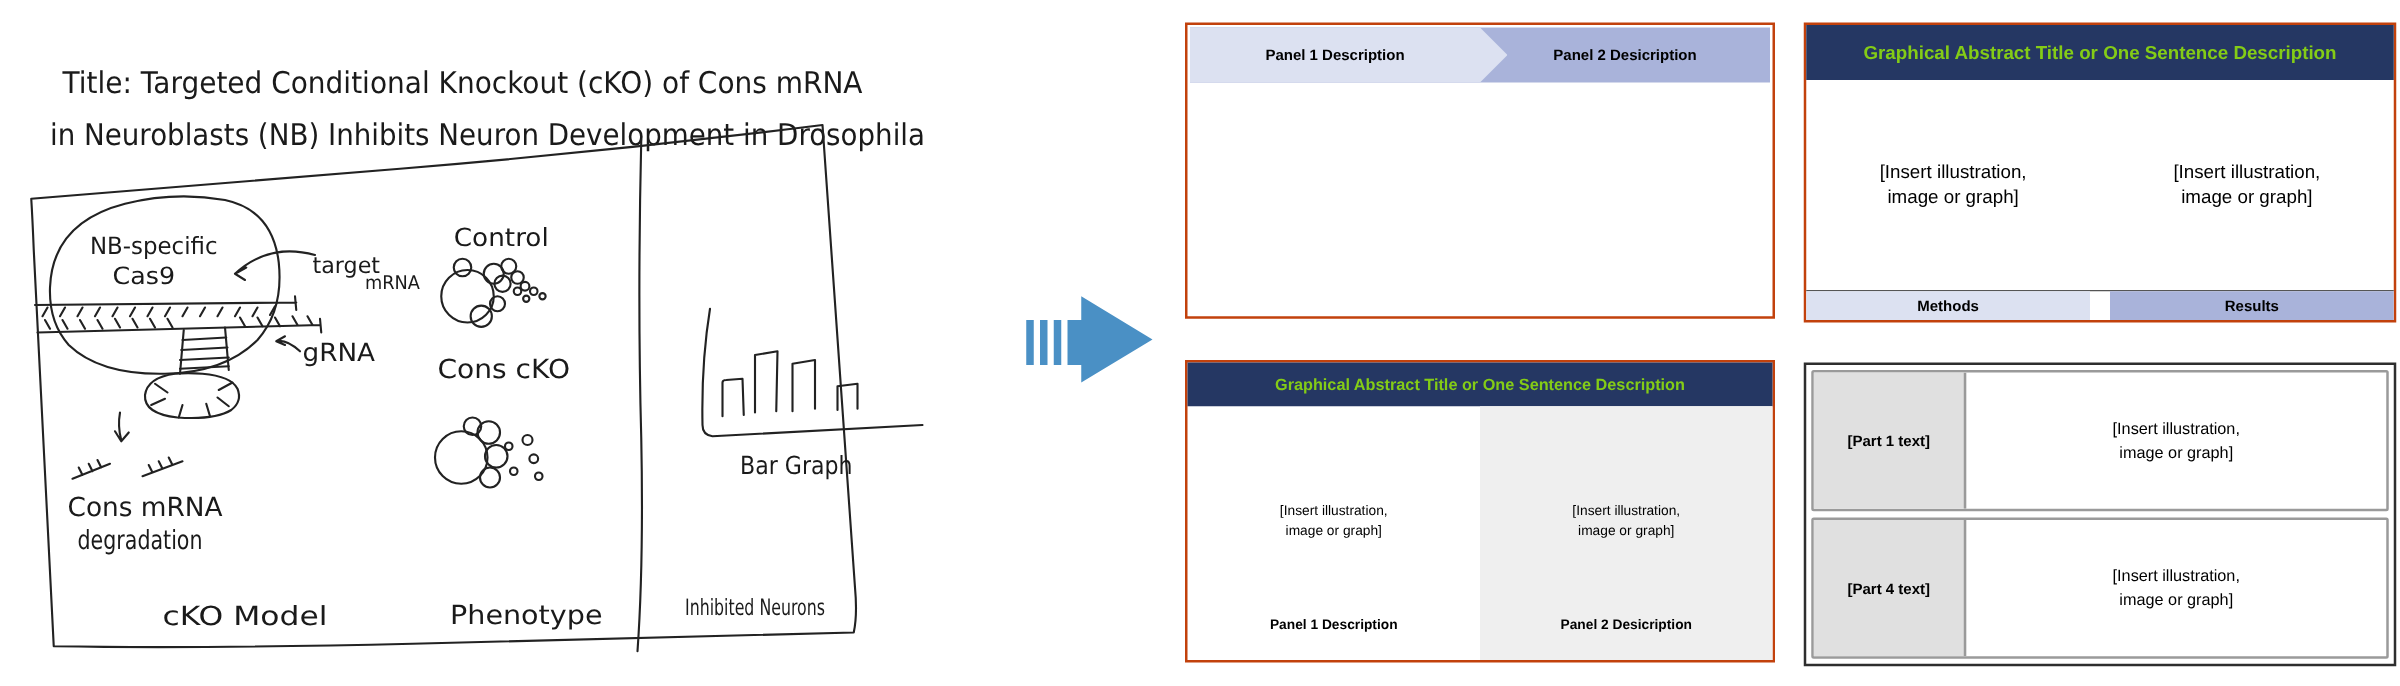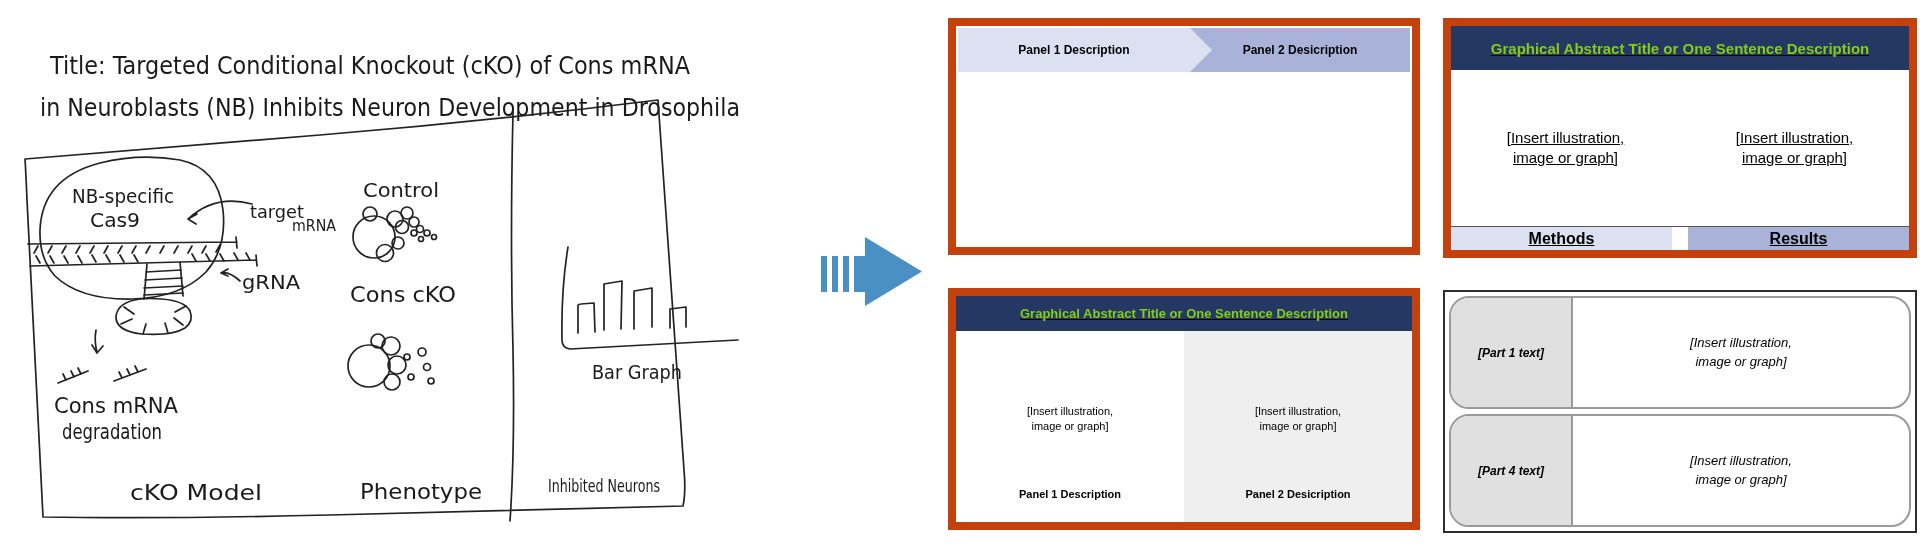--- a/index.html
+++ b/index.html
@@ -2,54 +2,54 @@
 <html><head>
 <meta charset="utf-8">
 <style>
   html,body{margin:0;padding:0;background:#fff;}
   #canvas{position:relative;width:1920px;height:549px;background:#ffffff;overflow:hidden;
           font-family:"Liberation Sans",sans-serif;}
   svg{position:absolute;}
   .ink{stroke:#222;stroke-width:1.7;fill:none;stroke-linecap:round;stroke-linejoin:round;}
   .hw{fill:#1a1a1a;font-family:"DejaVu Sans",sans-serif;}
   
-  .tpl{position:absolute;background:#fff;border:8px solid #c2410c;box-sizing:border-box;text-decoration:underline;}
+  .tpl{position:absolute;background:#fff;border:2px solid #c2410c;box-sizing:border-box;}
   .navy{background:#253763;color:#84cc16;font-weight:bold;display:flex;align-items:center;justify-content:center;}
   
   #tplA{left:948px;top:18px;width:472px;height:237px;}
   #tplA .band{position:absolute;left:2px;right:2px;top:2px;height:44px;background:#a9b3da;}
   #tplA .chev{position:absolute;left:0;top:0;bottom:0;width:254px;background:#dce1f1;
       clip-path:polygon(0 0,calc(100% - 22px) 0,100% 50%,calc(100% - 22px) 100%,0 100%);}
   #tplA .lblL,#tplA .lblR{position:absolute;top:0;bottom:0;display:flex;align-items:center;justify-content:center;
       font-size:12px;font-weight:bold;color:#000;}
   #tplA .lblL{left:0;width:232px;}
   #tplA .lblR{left:232px;right:0;}
   
   #tplB{left:1443px;top:18px;width:474px;height:240px;display:flex;flex-direction:column;}
   #tplB .hdr{height:44px;font-size:15px;}
   #tplB .body{flex:1;display:flex;}
   #tplB .cell{width:50%;display:flex;align-items:center;justify-content:center;text-align:center;
       font-size:15px;line-height:1.35;color:#000;}
   #tplB .foot{height:23px;display:flex;border-top:1px solid #555;}
   #tplB .foot div{width:50%;display:flex;align-items:center;justify-content:center;
-      font-size:16px;font-weight:bold;color:#000;}
+      font-size:12px;font-weight:bold;color:#000;}
   #tplB .fL{background:#dce1f1;}
   #tplB .fR{background:#a9b3da;margin-left:16px;}
   
   #tplC{left:948px;top:288px;width:472px;height:242px;display:flex;flex-direction:column;}
   #tplC .hdr{height:35px;font-size:13px;}
   #tplC .body{flex:1;display:flex;}
   #tplC .half{width:50%;position:relative;}
   #tplC .gray{background:#efefef;}
   #tplC .ph{position:absolute;top:38%;left:0;right:0;text-align:center;font-size:11px;line-height:1.4;color:#000;}
   #tplC .plabel{position:absolute;bottom:22px;left:0;right:0;text-align:center;font-size:11px;font-weight:bold;color:#000;}
   
   #tplD{left:1443px;top:290px;width:474px;height:243px;border:2px solid #2e2e2e;
       padding:4px;display:flex;flex-direction:column;gap:5px;}
-  #tplD .row{flex:1;border:2px solid #9a9a9a;border-radius:20px;overflow:hidden;display:flex;background:#fff;font-style:italic;}
+  #tplD .row{flex:1;border:2px solid #9a9a9a;border-radius:2px;overflow:hidden;display:flex;background:#fff;}
   #tplD .part{width:120px;background:#e0e0e0;border-right:2px solid #9a9a9a;display:flex;
       align-items:center;justify-content:center;font-size:12px;font-weight:bold;color:#000;}
   #tplD .ill{flex:1;display:flex;align-items:center;justify-content:center;text-align:center;
       font-size:13px;line-height:1.4;color:#000;}
 </style>
 </head>
 <body>
 
 <div id="canvas">
 

